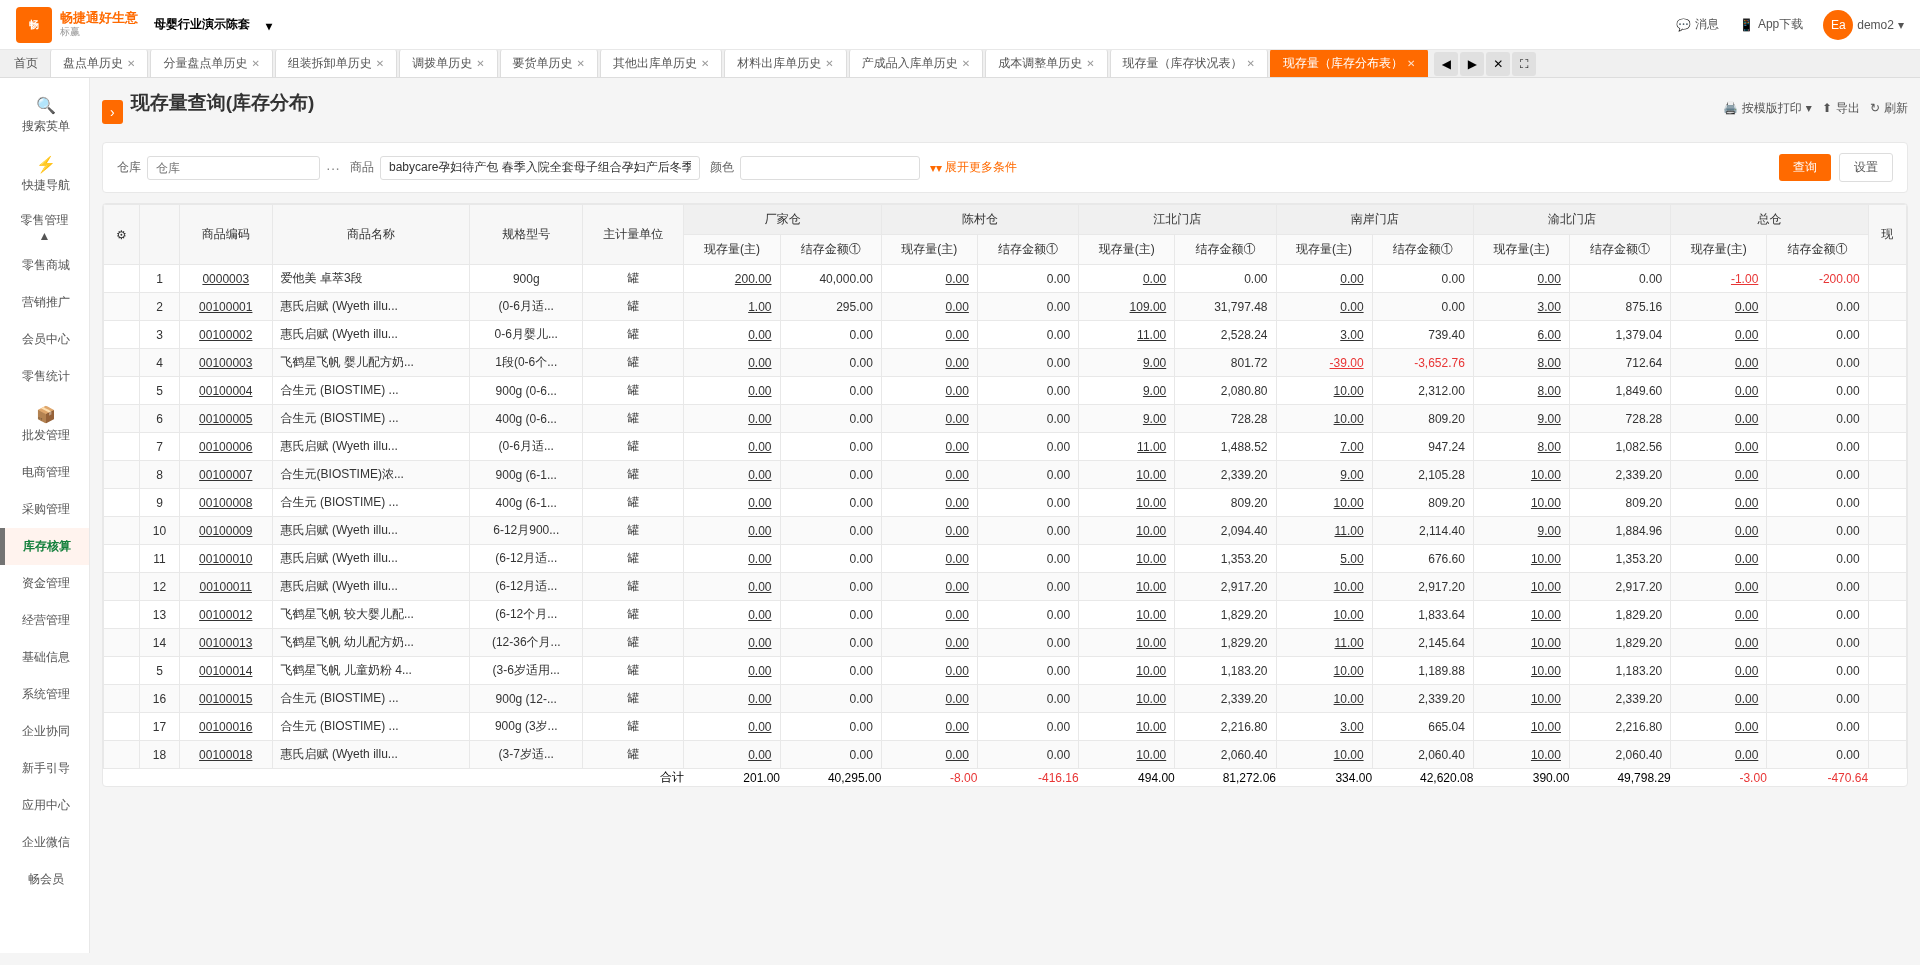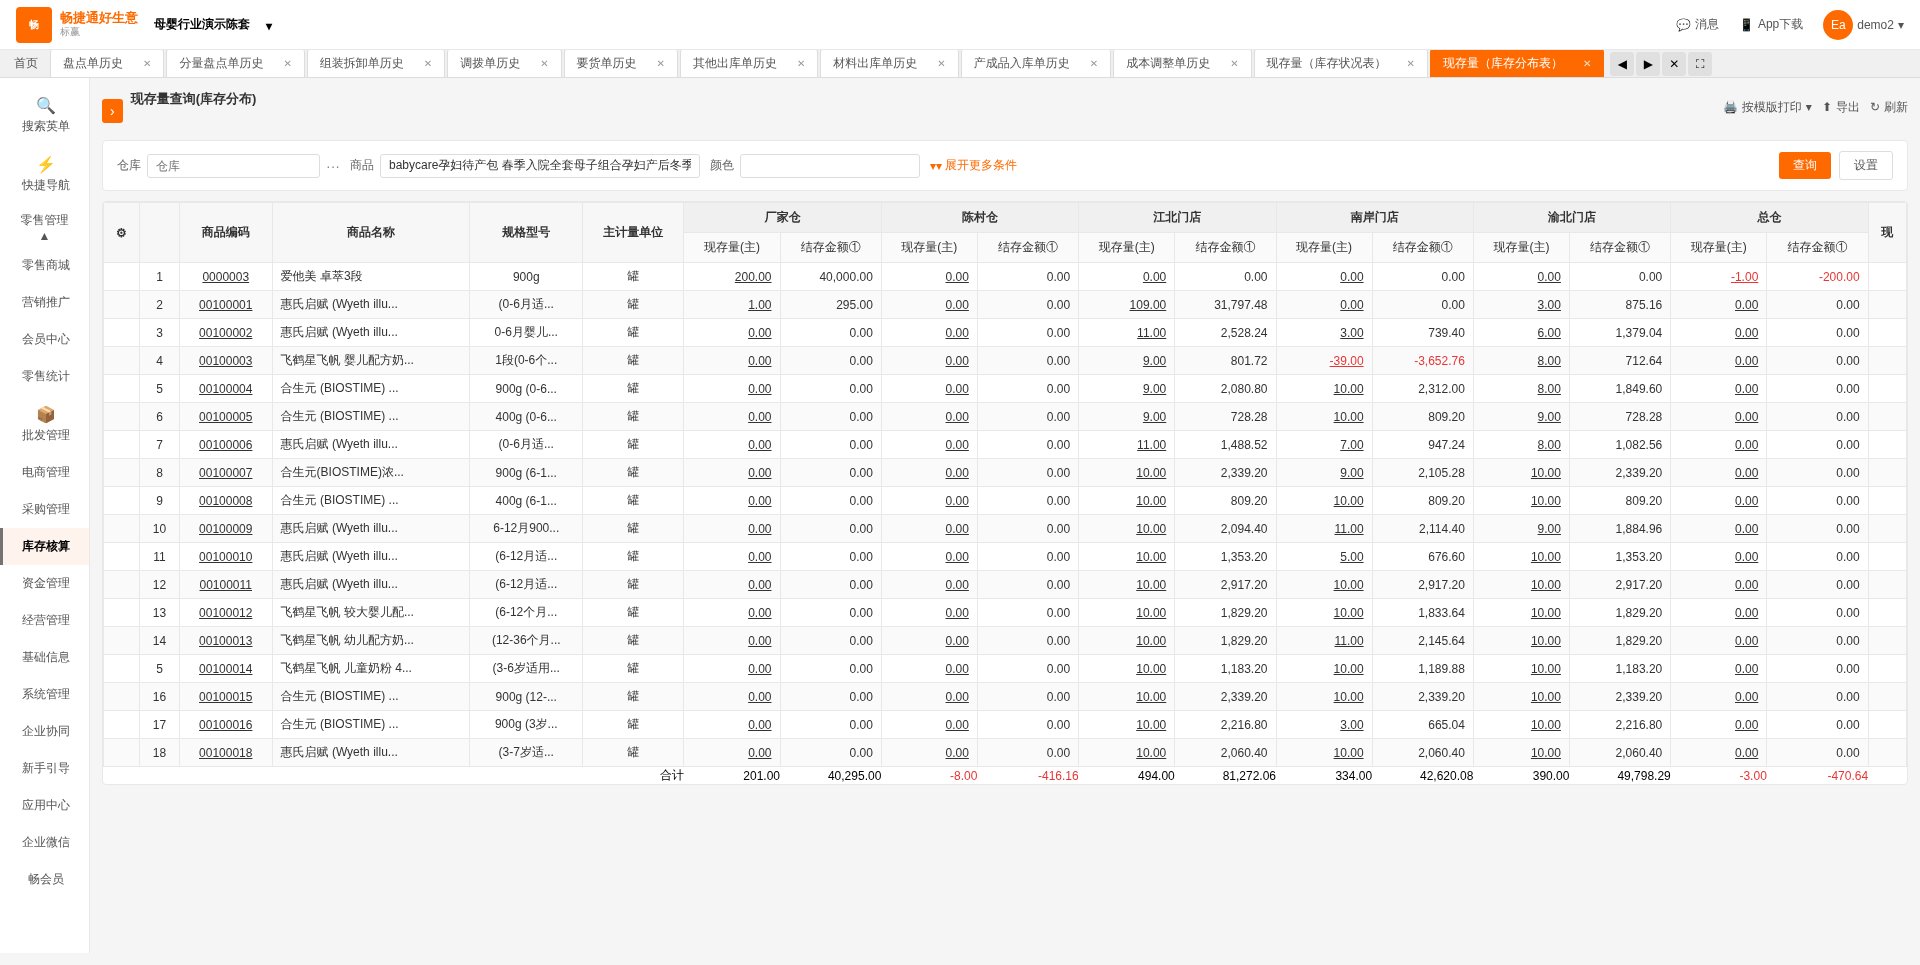--- a/index.html
+++ b/index.html
@@ -61,21 +61,21 @@
       padding-top: 8px;
     }
     .sidebar-item {
       padding: 10px 4px;
       text-align: center;
       cursor: pointer;
       color: #555;
       font-size: 12px;
       border-left: 3px solid transparent;
     }
-    .sidebar-item.active { color: #000000; background: #fff3ee; border-left: 3px solid #737373; font-weight: bold; }
+    .sidebar-item.active { color: #15803d; background: #fff3ee; border-left: 5px solid #737373; font-weight: bold; }
     .sidebar-item .s-icon { font-size: 16px; margin-bottom: 3px; }
     .sidebar-section-header {
       display: flex;
       align-items: center;
       justify-content: space-between;
       padding: 8px 10px 4px 10px;
       color: #555;
       font-size: 12px;
       flex-direction: column;
     }
@@ -92,21 +92,21 @@
       gap: 2px;
     }
     .tab-item {
       height: 32px;
       padding: 0 12px;
       background: #fff;
       border: 1px solid #ddd;
       border-radius: 4px 4px 0 0;
       display: flex;
       align-items: center;
-      gap: 20px;
+      gap: 4px;
       cursor: pointer;
       white-space: nowrap;
       font-size: 12px;
       color: #555;
     }
     .tab-item.active {
       background: #ff6a00;
       color: #fff;
       border-color: #ff6a00;
     }
@@ -140,24 +140,24 @@
 
     
     .main-content {
       flex: 1;
       overflow: hidden;
       background: #f5f5f5;
       padding: 12px;
     }
 
     .page-title {
-      font-size: 13px;
+      font-size: 19px;
       font-weight: bold;
       color: #333;
-      margin-bottom: 24px;
+      margin-bottom: 18px;
     }
 
     
     .search-bar {
       background: #fff;
       border: 1px solid #e8e8e8;
       border-radius: 4px;
       padding: 10px 14px;
       margin-bottom: 10px;
       display: flex;
@@ -239,21 +239,21 @@
       width: 100%;
       border-collapse: collapse;
       font-size: 12px;
     }
     thead tr th {
       background: #f7f7f7;
       border: 1px solid #e8e8e8;
       padding: 6px 8px;
       text-align: center;
       color: #333;
-      font-weight: bold;
+      font-weight: normal;
       white-space: nowrap;
       position: sticky;
       top: 0;
       z-index: 2;
     }
     thead tr.subheader th {
       background: #fafafa;
       font-weight: normal;
     }
     tbody tr td {

